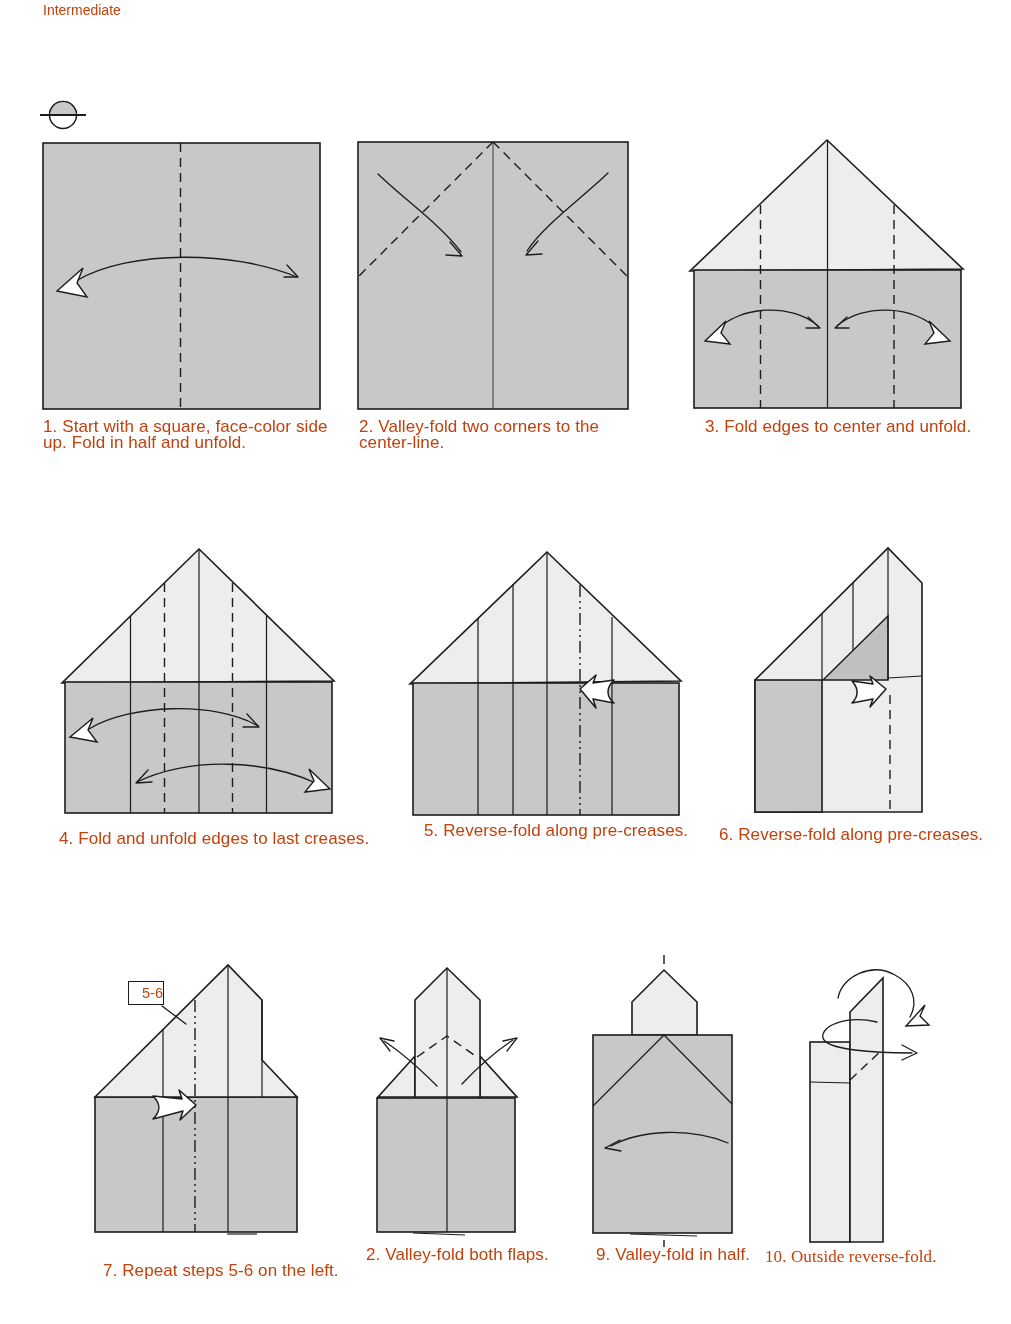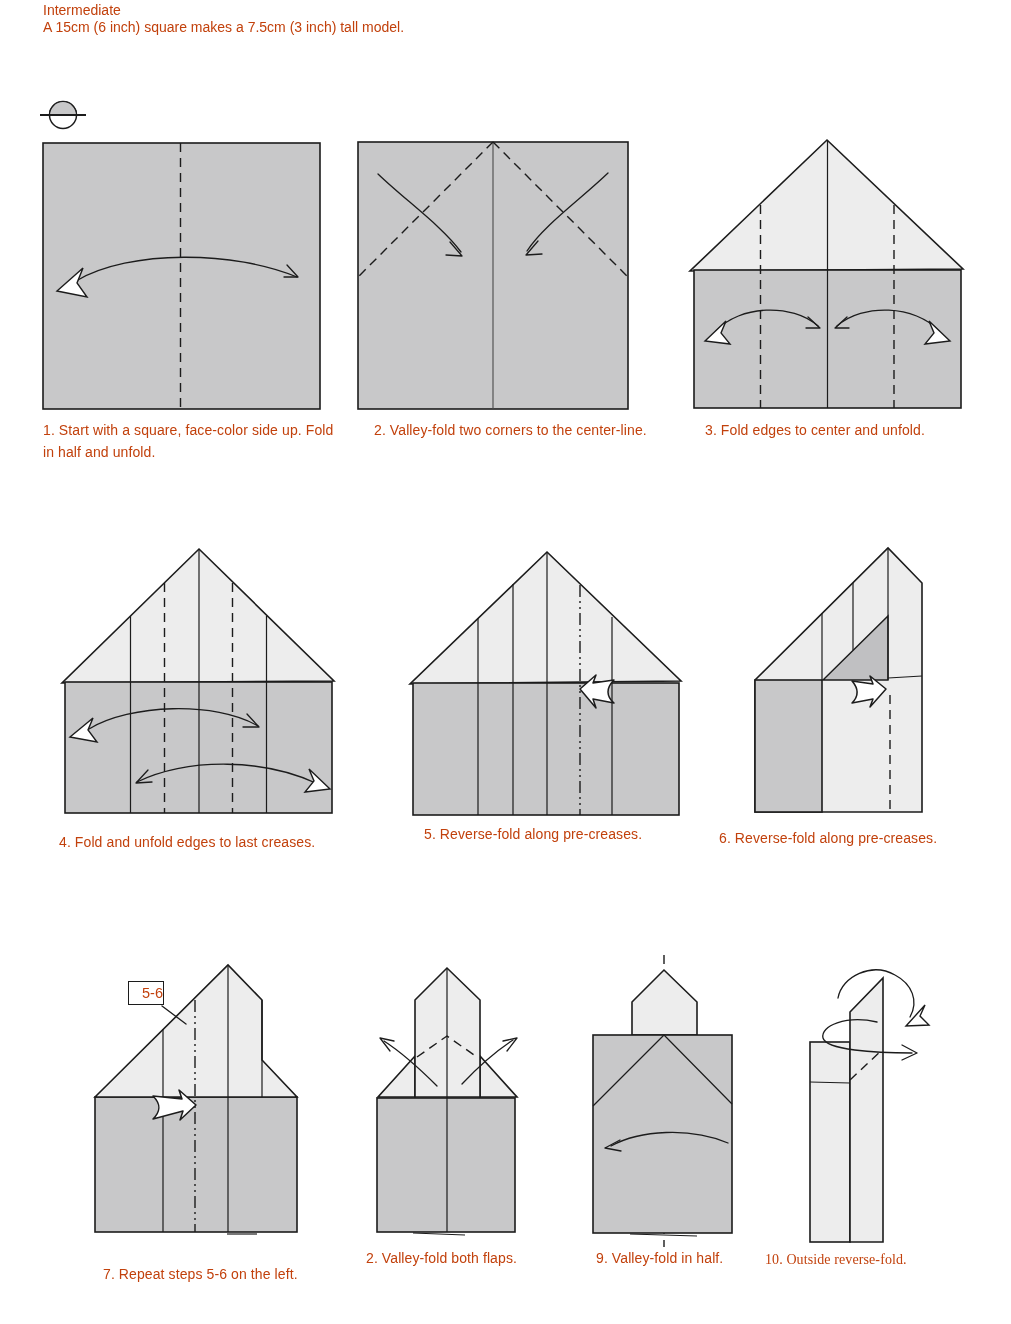--- a/index.html
+++ b/index.html
@@ -1,21 +1,21 @@
 <!DOCTYPE html>
 <html><head>
 <meta charset="utf-8">
 <style>
   html,body { margin:0; padding:0; background:#ffffff; }
   .page {
     position:relative; width:1011px; height:1324px; background:#ffffff;
     font-family:"Liberation Sans", sans-serif; color:#c2410c; overflow:hidden;
   }
   .header { position:absolute; left:43px; top:2px; font-size:14px; line-height:16.5px; }
-  .caption { position:absolute; font-size:14px; line-height:22px; letter-spacing:0.1px; }
+  .caption { position:absolute; font-size:17px; line-height:16px; letter-spacing:0.1px; }
   .repeat-label {
     position:absolute; left:128px; top:981px; width:34px; height:22px;
     border:1.6px solid #1c1c1c; background:#ffffff; font-size:14.5px;
     text-align:right; line-height:22px; box-sizing:content-box;
   }
   svg.canvas { position:absolute; left:0; top:0; }
   
   .pf { fill:#c8c8c9; stroke:#1c1c1c; stroke-width:1.6; }   
   .pb { fill:#ededed; stroke:#1c1c1c; stroke-width:1.6; }   
   .pd { fill:#c0c0c2; stroke:#1c1c1c; stroke-width:1.4; }   
@@ -29,21 +29,20 @@
   .oh { fill:#ffffff; stroke:#1c1c1c; stroke-width:1.4; stroke-linejoin:miter; }
   .pa { fill:#ffffff; stroke:#1c1c1c; stroke-width:1.5; stroke-linejoin:round; }
 </style>
 </head>
 <body>
 
 <div class="page">
 
   <div class="header">
     <div>Intermediate</div>
-    <div>A 15cm (6 inch) square makes a 7.5cm (3 inch) tall model.</div>
   </div>
 
   <svg class="canvas" width="1011" height="1324" viewBox="0 0 1011 1324" aria-hidden="true">
 
     <g>
       <circle cx="63" cy="115" r="13.5" fill="#ffffff" stroke="#1c1c1c" stroke-width="1.5"></circle>
       <path d="M49.5,115 A13.5,13.5 0 0 1 76.5,115 Z" fill="#c8c8c9" stroke="#1c1c1c" stroke-width="1.2"></path>
       <path d="M40,115 L86,115" stroke="#1c1c1c" stroke-width="2"></path>
     </g>
 
@@ -155,21 +154,21 @@
       <path d="M810,1082 L850,1083" class="cr"></path>
       <path d="M850,1080 L881,1051" class="vf"></path>
       <path d="M838,998 C842,976 872,962 895,975 C912,984 919,1001 910,1017" class="ar"></path>
       <path d="M906,1026 L925,1005 L920,1016 L929,1025 Z" class="oh"></path>
       <path d="M877,1022 C846,1015 820,1026 823,1038 C826,1050 875,1053 912,1053" class="ar"></path>
       <path d="M917,1053 L902,1045 M917,1053 L902,1060" class="ar"></path>
     </g>
   </svg>
 
   <div class="caption" style="left:43px;  top:419px;  width:292px;">1. Start with a square, face-color side up. Fold in half and unfold.</div>
-  <div class="caption" style="left:374px; top:419px;  width:288px;">2. Valley-fold two corners to the center-line.</div>
+  <div class="caption" style="left:359px; top:419px;  width:288px;">2. Valley-fold two corners to the center-line.</div>
   <div class="caption" style="left:705px; top:419px;  width:280px;">3. Fold edges to center and unfold.</div>
   <div class="caption" style="left:59px;  top:831px;  width:320px;">4. Fold and unfold edges to last creases.</div>
   <div class="caption" style="left:424px; top:823px;  width:300px;">5. Reverse-fold along pre-creases.</div>
   <div class="caption" style="left:719px; top:827px;  width:300px;">6. Reverse-fold along pre-creases.</div>
   <div class="caption" style="left:103px;  top:1239px; width:300px;margin-top:24px;">7. Repeat steps 5-6 on the left.</div>
   <div class="caption" style="left:366px; top:1247px; width:260px;">2. Valley-fold both flaps.</div>
   <div class="caption" style="left:588px; top:1247px; width:240px;margin-left:8px;">9. Valley-fold in half.</div>
   <div class="caption" style="left:765px; top:1249px; width:240px;font-family:Liberation Serif, serif;">10. Outside reverse-fold.</div>
 
   <div class="repeat-label">5-6</div>

